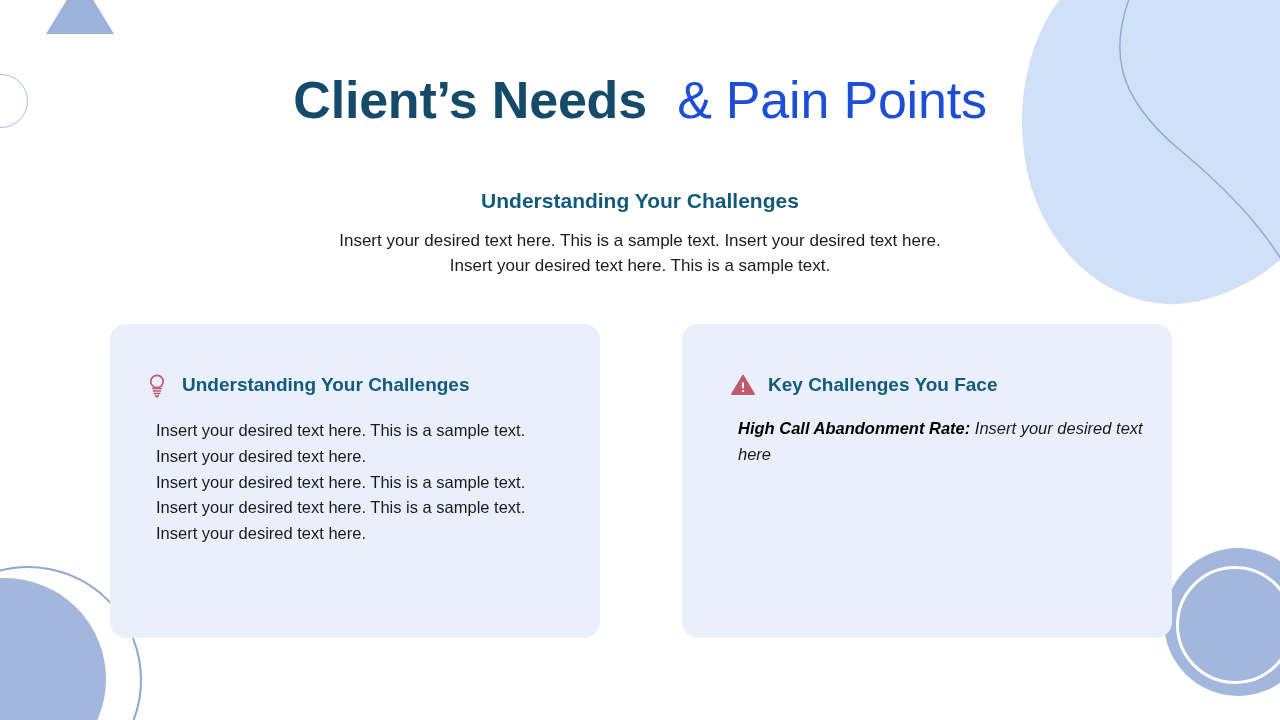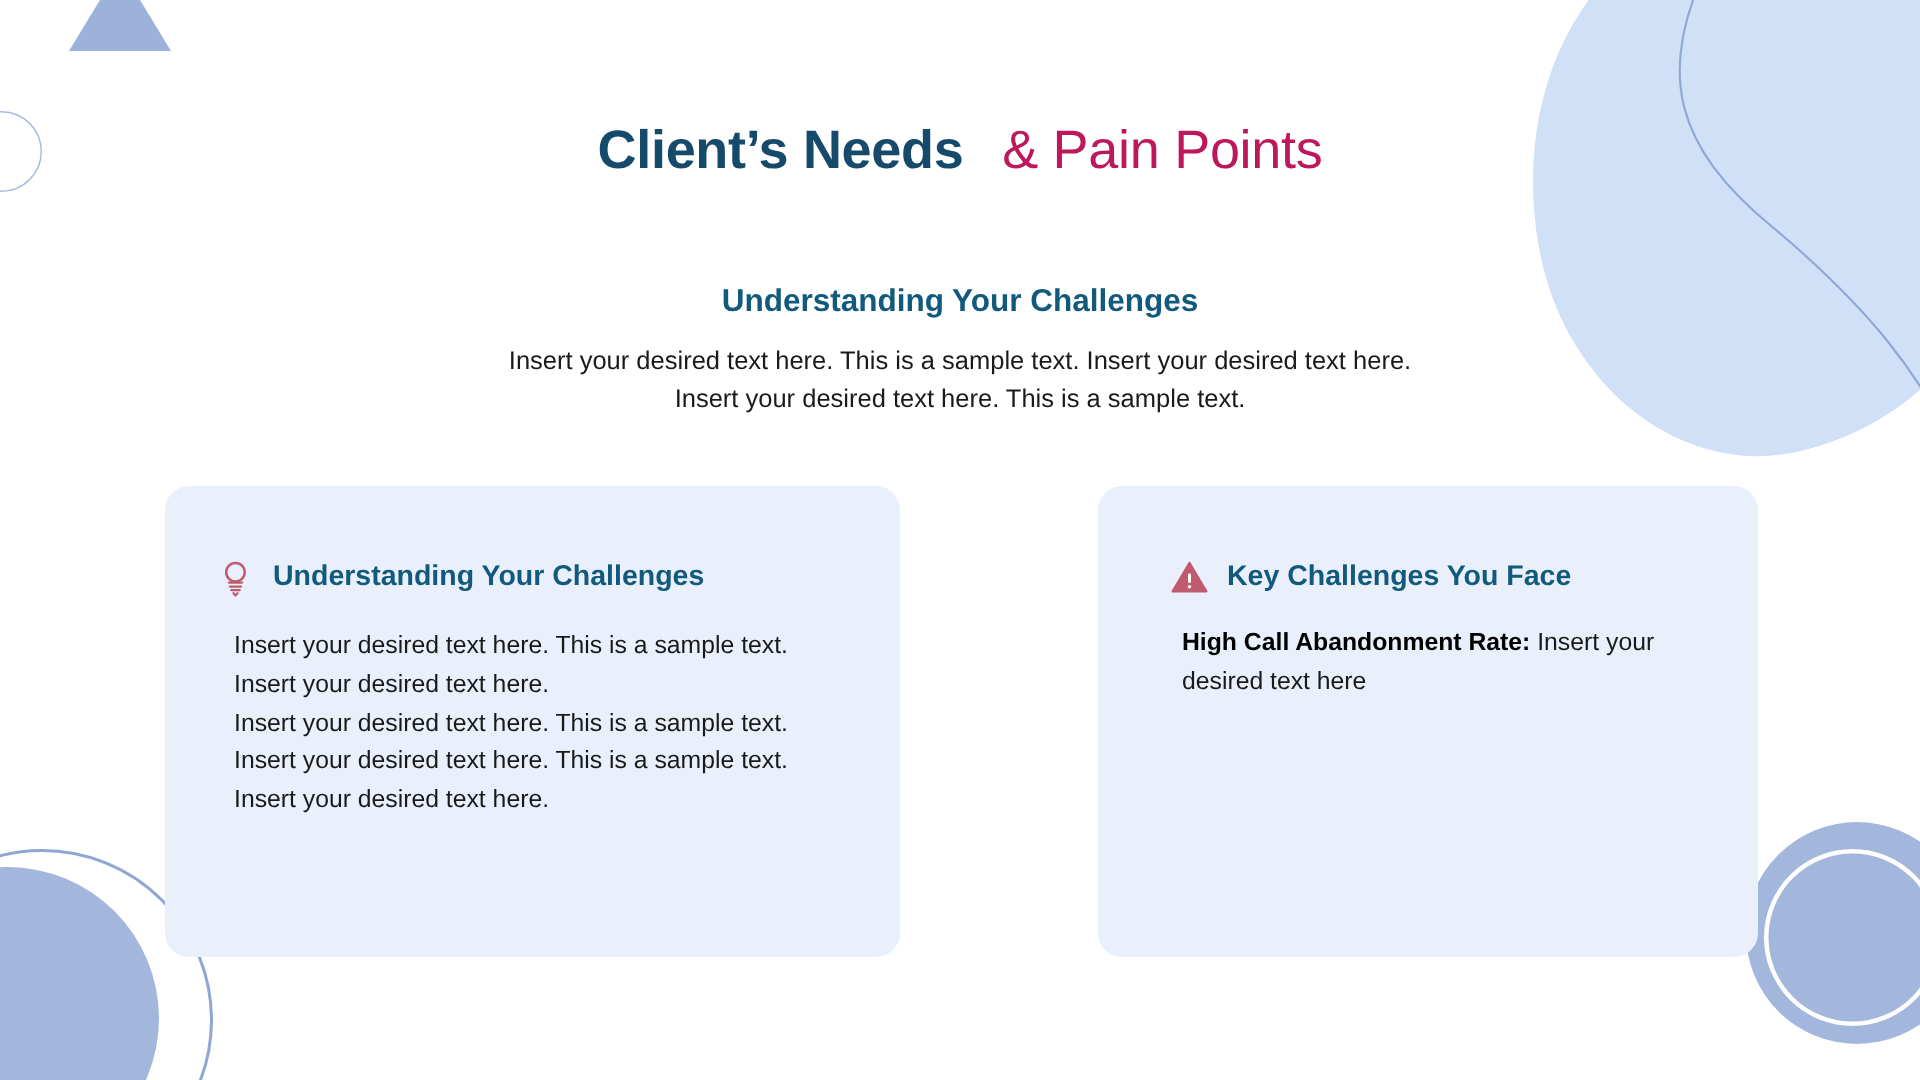--- a/index.html
+++ b/index.html
@@ -95,30 +95,30 @@
   
   #title-block {
     position: absolute;
     top: 68px;
     left: 0;
     width: 1280px;
     text-align: center;
     white-space: nowrap;
   }
   .title-part {
-    font-size: 36px;
+    font-size: 52px;
     line-height: 64px;
     letter-spacing: -0.2px;
   }
   #title-primary {
     color: #154a6b;
     font-weight: bold;
   }
   #title-secondary {
-    color: #be185d;
+    color: #1d4ed8;
     font-weight: normal;
     margin-left: 16px;
   }
 
   #subhead-block {
     position: absolute;
     top: 186px;
     left: 0;
     width: 1280px;
     text-align: center;
@@ -151,21 +151,21 @@
     background: #e9f0fb;
     border-radius: 16px;
     box-sizing: border-box;
   }
   #card-left {
     width: 490px;
     min-height: 314px;
     padding: 48px 34px 30px 34px;
   }
   #card-right {
-    width: 440px;
+    width: 490px;
     min-height: 314px;
     padding: 48px 28px 30px 48px;
   }
   .card-head {
     display: flex;
     align-items: center;
     gap: 12px;
   }
   .card-title {
     font-size: 19px;
@@ -187,21 +187,21 @@
     line-height: 25.8px;
   }
   #card-left .card-body p { margin: 0; }
   #card-right .card-body {
     margin-top: 18px;
     padding-left: 8px;
     font-size: 16.5px;
     color: #1a1a1a;
     line-height: 25.6px;
   }
-  #card-right .card-body .bullet { margin: 0 0 3px 0; }
+  #card-right .card-body .bullet { margin: 0 0 3px 0; font-style: italic; }
   #card-right .bullet-label { font-weight: bold; color: #000000; }
   #card-right .bullet-text { color: #1a1a1a; }
 </style>
 </head>
 <body>
 
 <div id="slide">
 
   <div class="deco" id="deco-blob-top-right"></div>
   <svg class="deco" id="deco-line-top-right" viewBox="0 0 240 330">

